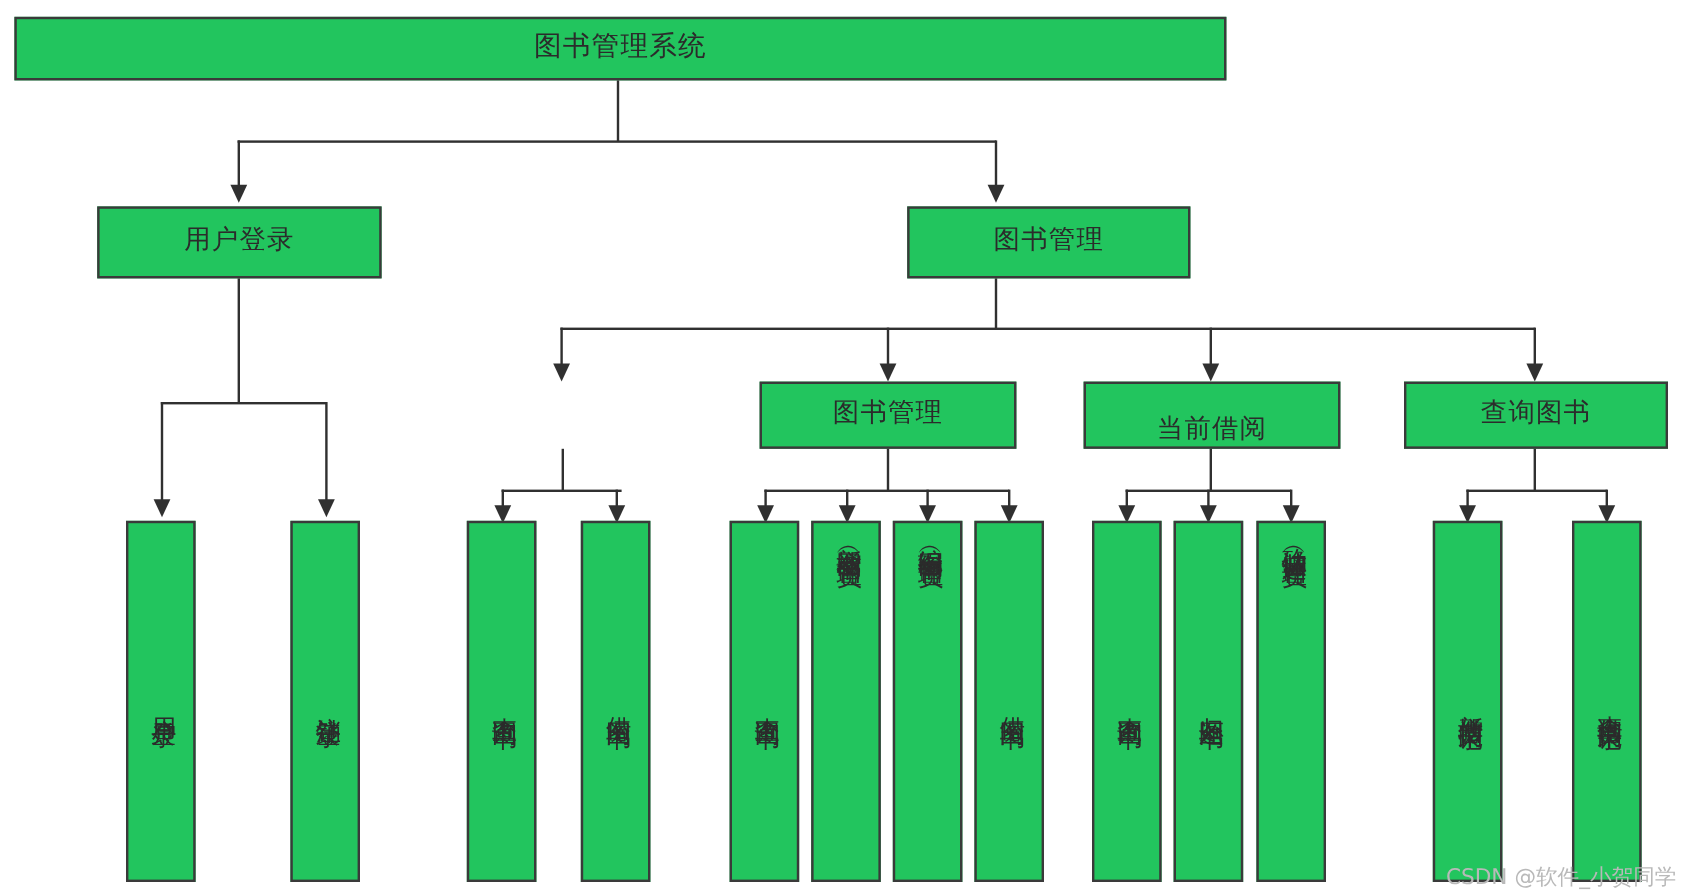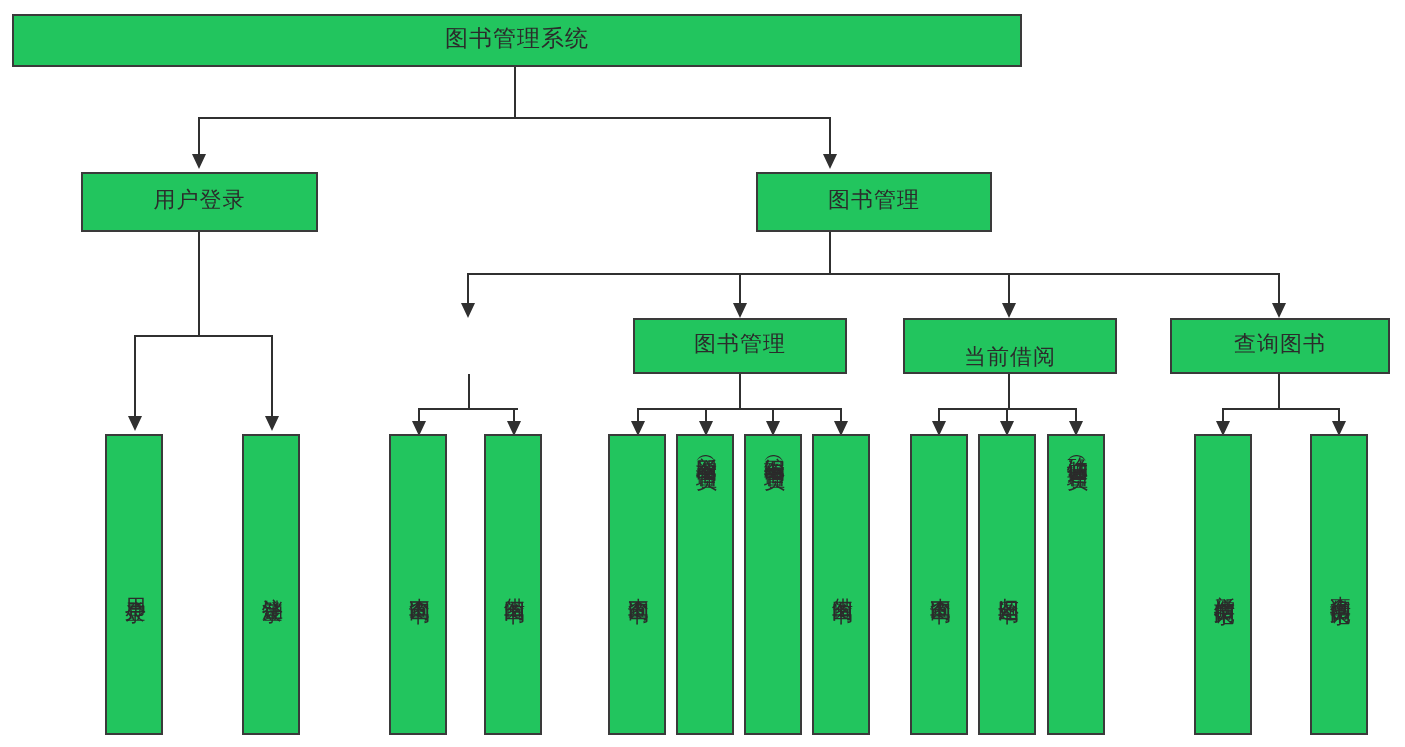--- a/index.html
+++ b/index.html
@@ -210,14 +210,15 @@
     <span class="label">确认归还（管理员）</span>
   </div>
 
   <div class="node v" style="left:1194px; top:434px; width:58px; height:301px;">
     <span class="label">新增借阅记录</span>
   </div>
   <div class="node v" style="left:1310px; top:434px; width:58px; height:301px;">
     <span class="label">查询借阅记录</span>
   </div>
 
+  <div id="watermark">CSDN @软件_小贺同学</div>
 
 </div>
 
 </body></html>

